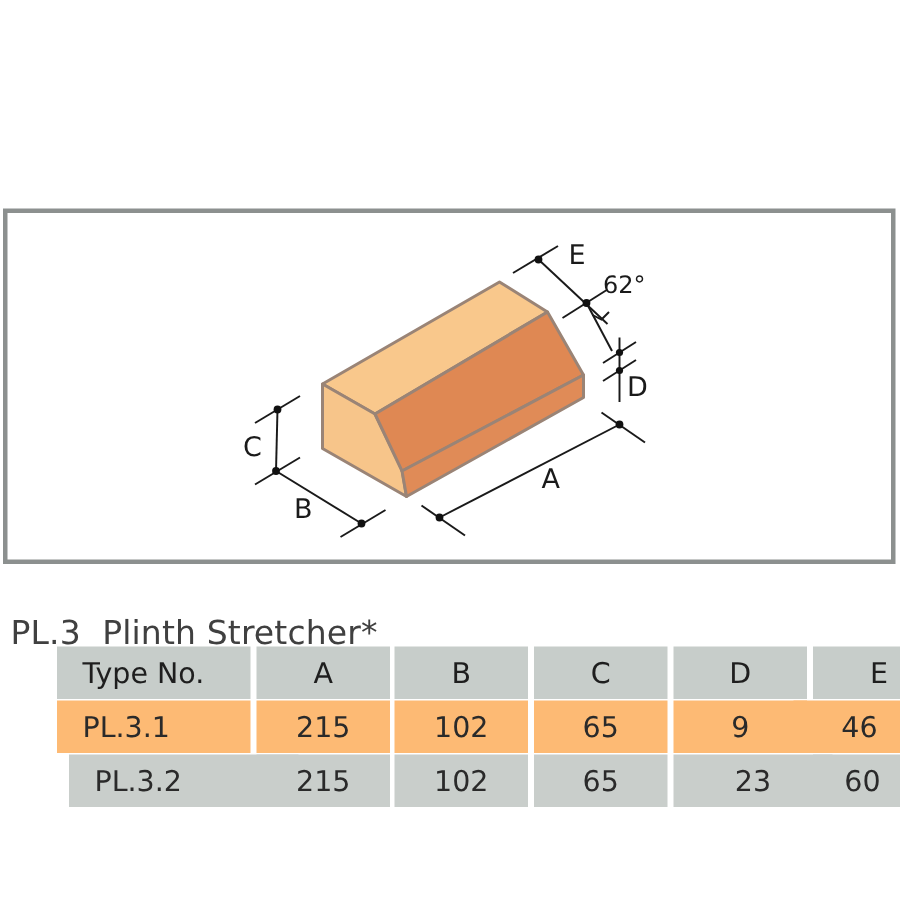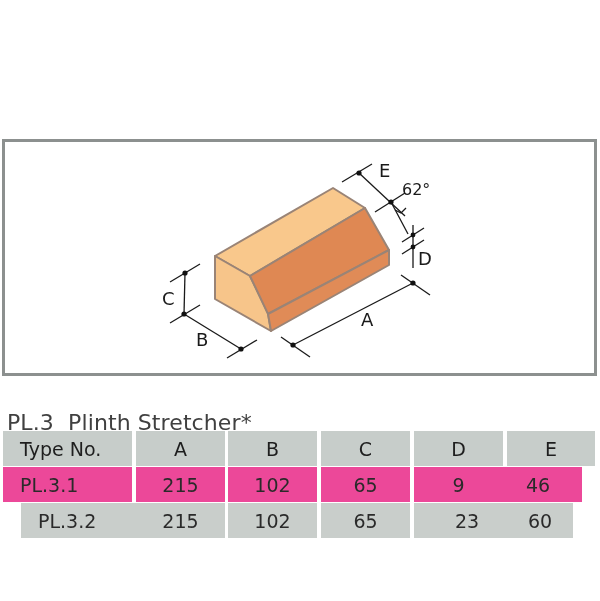--- a/index.html
+++ b/index.html
@@ -4,25 +4,25 @@
 <style>
   html, body { margin: 0; padding: 0; background: #ffffff; }
   body { width: 600px; height: 601px; position: relative; overflow: hidden;
          font-family: "DejaVu Sans", sans-serif; color: #1f1f1f; }
   .frame { position: absolute; left: 2px; top: 139px; width: 589px; height: 231px;
            border: 3px solid #8c908f; background: #ffffff; }
   .diagram { position: absolute; left: 0; top: 0; }
   .title { position: absolute; left: 7px; top: 390px; font-size: 22px; color: #404040;
            white-space: pre; letter-spacing: 0.1px; margin-top: 20px; }
   .cell { position: absolute; height: 35px; display: flex; align-items: center;
-          font-size: 19px; color: #2a2a2a; box-sizing: border-box; }
+          font-size: 19px; color: #2a2a2a; box-sizing: border-box; margin-left: 35px; }
   .cell.center { justify-content: center; }
   .cell.left { justify-content: flex-start; padding-left: 17px; }
   .hdr { background: #c7cdca; color: #1e1e1e; }
-  .r1 { background: #ec4899; text-align: center; }
+  .r1 { background: #fdba74; text-align: center; }
   .r2 { background: #c9cecb; }
 </style>
 </head>
 <body>
 
 <div class="frame"></div>
 
 <svg class="diagram" width="600" height="601" viewBox="0 0 600 601">
 
   <g stroke="#9a8476" stroke-width="2" stroke-linejoin="round">
@@ -91,19 +91,19 @@
   <div class="cell center hdr" style="left:414px;top:431px;width:89px;">D</div>
   <div class="cell center hdr" style="left:507px;top:431px;width:88px;">E</div>
 
   <div class="cell left r1" style="left:3px;top:467px;width:129px;">PL.3.1</div>
   <div class="cell center r1" style="left:136px;top:467px;width:89px;">215</div>
   <div class="cell center r1" style="left:228px;top:467px;width:89px;">102</div>
   <div class="cell center r1" style="left:321px;top:467px;width:89px;">65</div>
   <div class="cell center r1" style="left:414px;top:467px;width:89px;">9</div>
   <div class="cell center r1" style="left:494px;top:467px;width:88px;">46</div>
 
-  <div class="cell left r2" style="left:21px;top:503px;width:153px;">PL.3.2</div>
+  <div class="cell left r2" style="left:11px;top:503px;width:153px;">PL.3.2</div>
   <div class="cell center r2" style="left:136px;top:503px;width:89px;">215</div>
   <div class="cell center r2" style="left:228px;top:503px;width:89px;">102</div>
   <div class="cell center r2" style="left:321px;top:503px;width:89px;">65</div>
   <div class="cell center r2" style="left:414px;top:503px;width:106px;">23</div>
   <div class="cell center r2" style="left:507px;top:503px;width:66px;">60</div>
 </div>
 
 </body></html>

